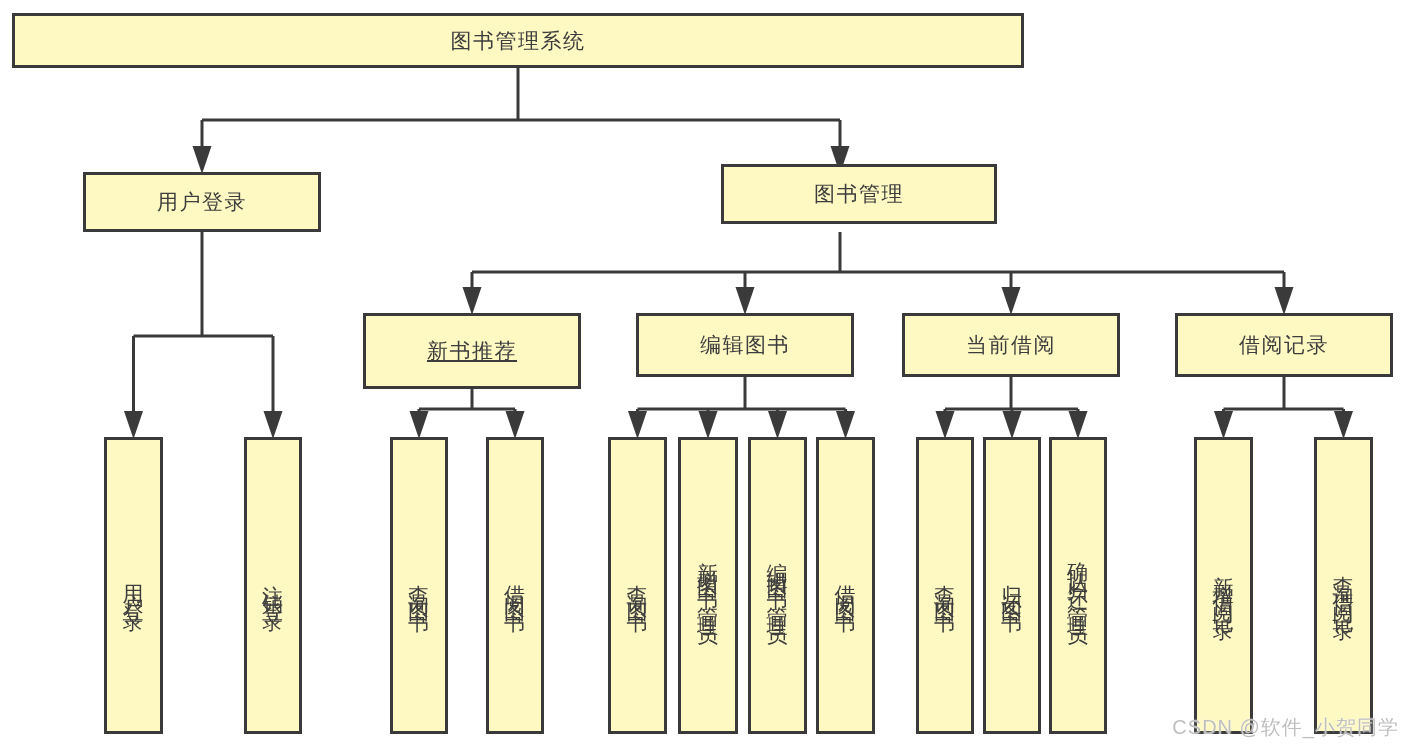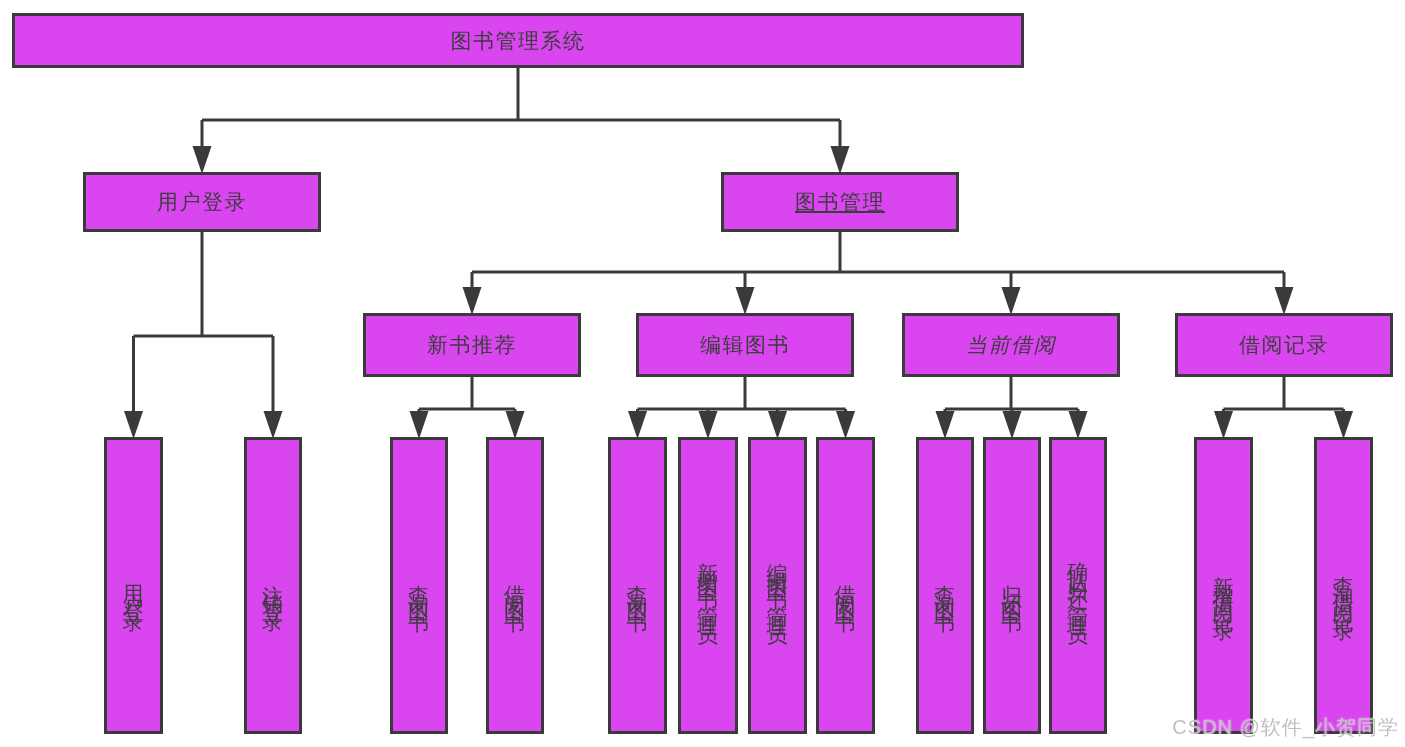--- a/index.html
+++ b/index.html
@@ -8,21 +8,21 @@
     width:1405px;height:747px;
     background:var(--bg,#ffffff);
     font-family:"Liberation Sans","DejaVu Sans",sans-serif;
     overflow:hidden;
   }
   #connectors{position:absolute;left:0;top:0;z-index:0;}
   .node{
     position:absolute;
     box-sizing:border-box;
     border:3px solid var(--line,#3a3a3a);
-    background:#d946ef;
+    background:#fef9c3;
     color:var(--text,#3d3d3d);
     display:flex;align-items:center;justify-content:center;
     font-size:21px;
     letter-spacing:1.5px;
     z-index:1;
     white-space:nowrap;
   }
   .node.vertical{
     writing-mode:vertical-rl;
     text-orientation:mixed;
@@ -100,29 +100,29 @@
         <polygon points="1068.5,411 1087.5,411 1078,439"></polygon>
         <polygon points="1214,411 1233,411 1223.5,439"></polygon>
         <polygon points="1334,411 1353,411 1343.5,439"></polygon>
       </g>
     </svg>
   <div class="watermark">CSDN @软件_小贺同学</div>
 <div class="node" style="left: 12px; top: 13px; width: 1012px; height: 55px;">图书管理系统</div>
     <div class="node" style="left: 83px; top: 172px; width: 238px; height: 60px;">用户登录</div>
     <div class="node vertical" style="left: 104px; top: 437px; width: 59px; height: 297px;">用户登录</div>
     <div class="node vertical" style="left: 244px; top: 437px; width: 58px; height: 297px;">注销登录</div>
-    <div class="node" style="left: 721px; top: 172px; width: 238px; height: 60px; text-decoration: underline;">图书管理</div>
-    <div class="node" style="left: 363px; top: 313px; width: 218px; height: 64px;">新书推荐</div>
+    <div class="node" style="left: 721px; top: 164px; width: 276px; height: 60px;">图书管理</div>
+    <div class="node" style="left: 363px; top: 313px; width: 218px; height: 76px; text-decoration: underline;">新书推荐</div>
     <div class="node vertical" style="left: 390px; top: 437px; width: 58px; height: 297px;">查询图书</div>
     <div class="node vertical" style="left: 486px; top: 437px; width: 58px; height: 297px;">借阅图书</div>
     <div class="node" style="left: 636px; top: 313px; width: 218px; height: 64px;">编辑图书</div>
     <div class="node vertical" style="left: 608px; top: 437px; width: 59px; height: 297px;">查询图书</div>
     <div class="node vertical" style="left: 678px; top: 437px; width: 60px; height: 297px;">新增图书（管理员）</div>
     <div class="node vertical" style="left: 748px; top: 437px; width: 59px; height: 297px;">编辑图书（管理员）</div>
     <div class="node vertical" style="left: 816px; top: 437px; width: 59px; height: 297px;">借阅图书</div>
-    <div class="node" style="left: 902px; top: 313px; width: 218px; height: 64px; font-style: italic;">当前借阅</div>
+    <div class="node" style="left: 902px; top: 313px; width: 218px; height: 64px;">当前借阅</div>
     <div class="node vertical" style="left: 916px; top: 437px; width: 58px; height: 297px;">查询图书</div>
     <div class="node vertical" style="left: 983px; top: 437px; width: 58px; height: 297px;">归还图书</div>
     <div class="node vertical" style="left: 1049px; top: 437px; width: 58px; height: 297px;">确认归还（管理员）</div>
     <div class="node" style="left: 1175px; top: 313px; width: 218px; height: 64px;">借阅记录</div>
     <div class="node vertical" style="left: 1194px; top: 437px; width: 59px; height: 297px;">新增借阅记录</div>
     <div class="node vertical" style="left: 1314px; top: 437px; width: 59px; height: 297px;">查询借阅记录</div>
   </div>
 
 </body></html>

